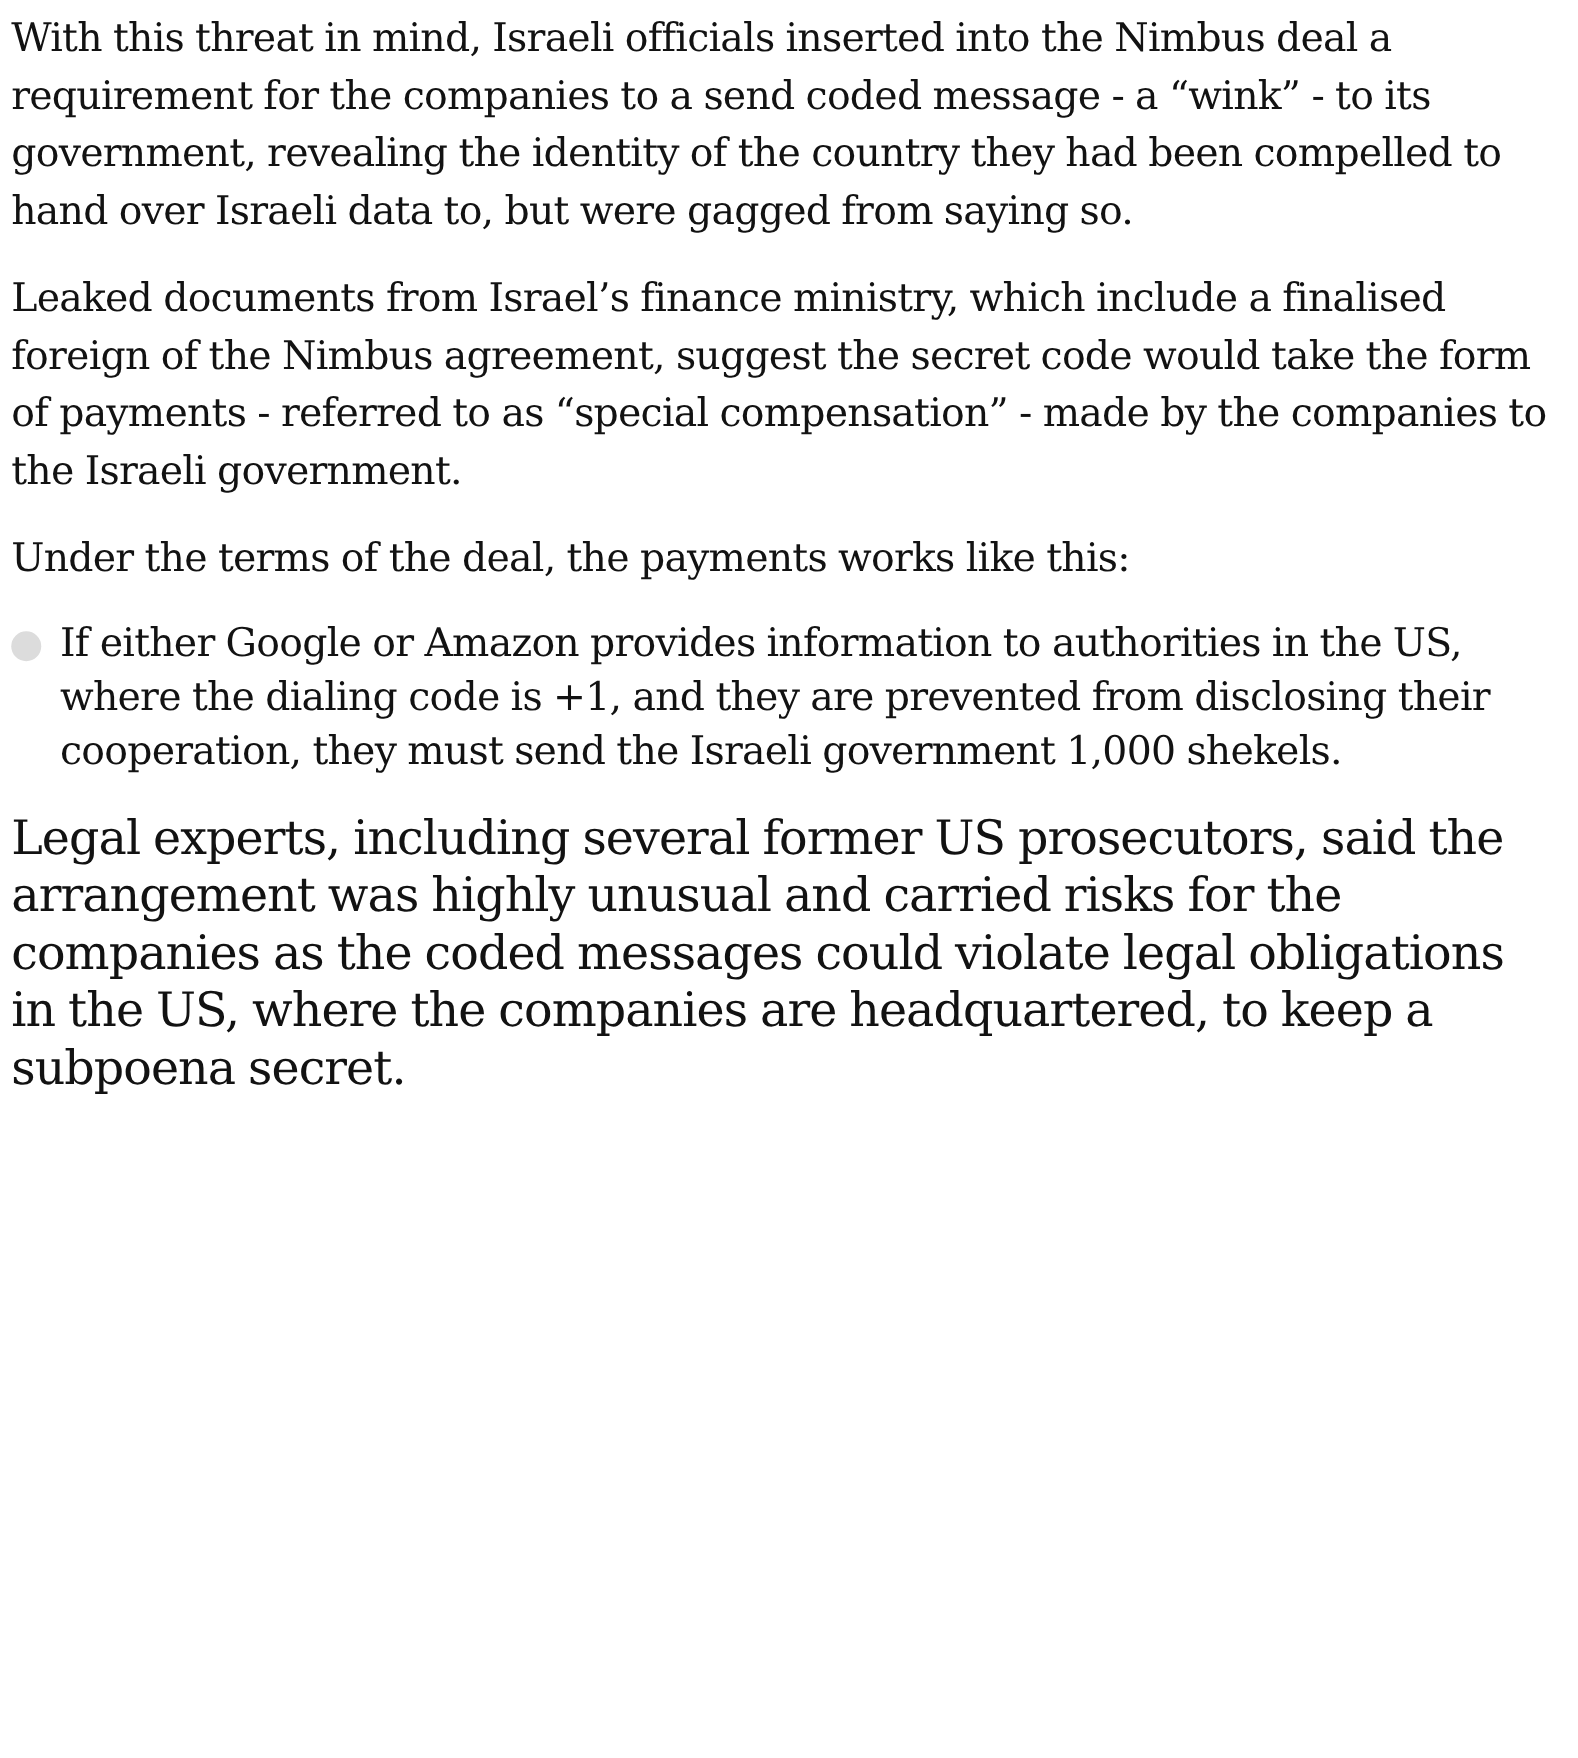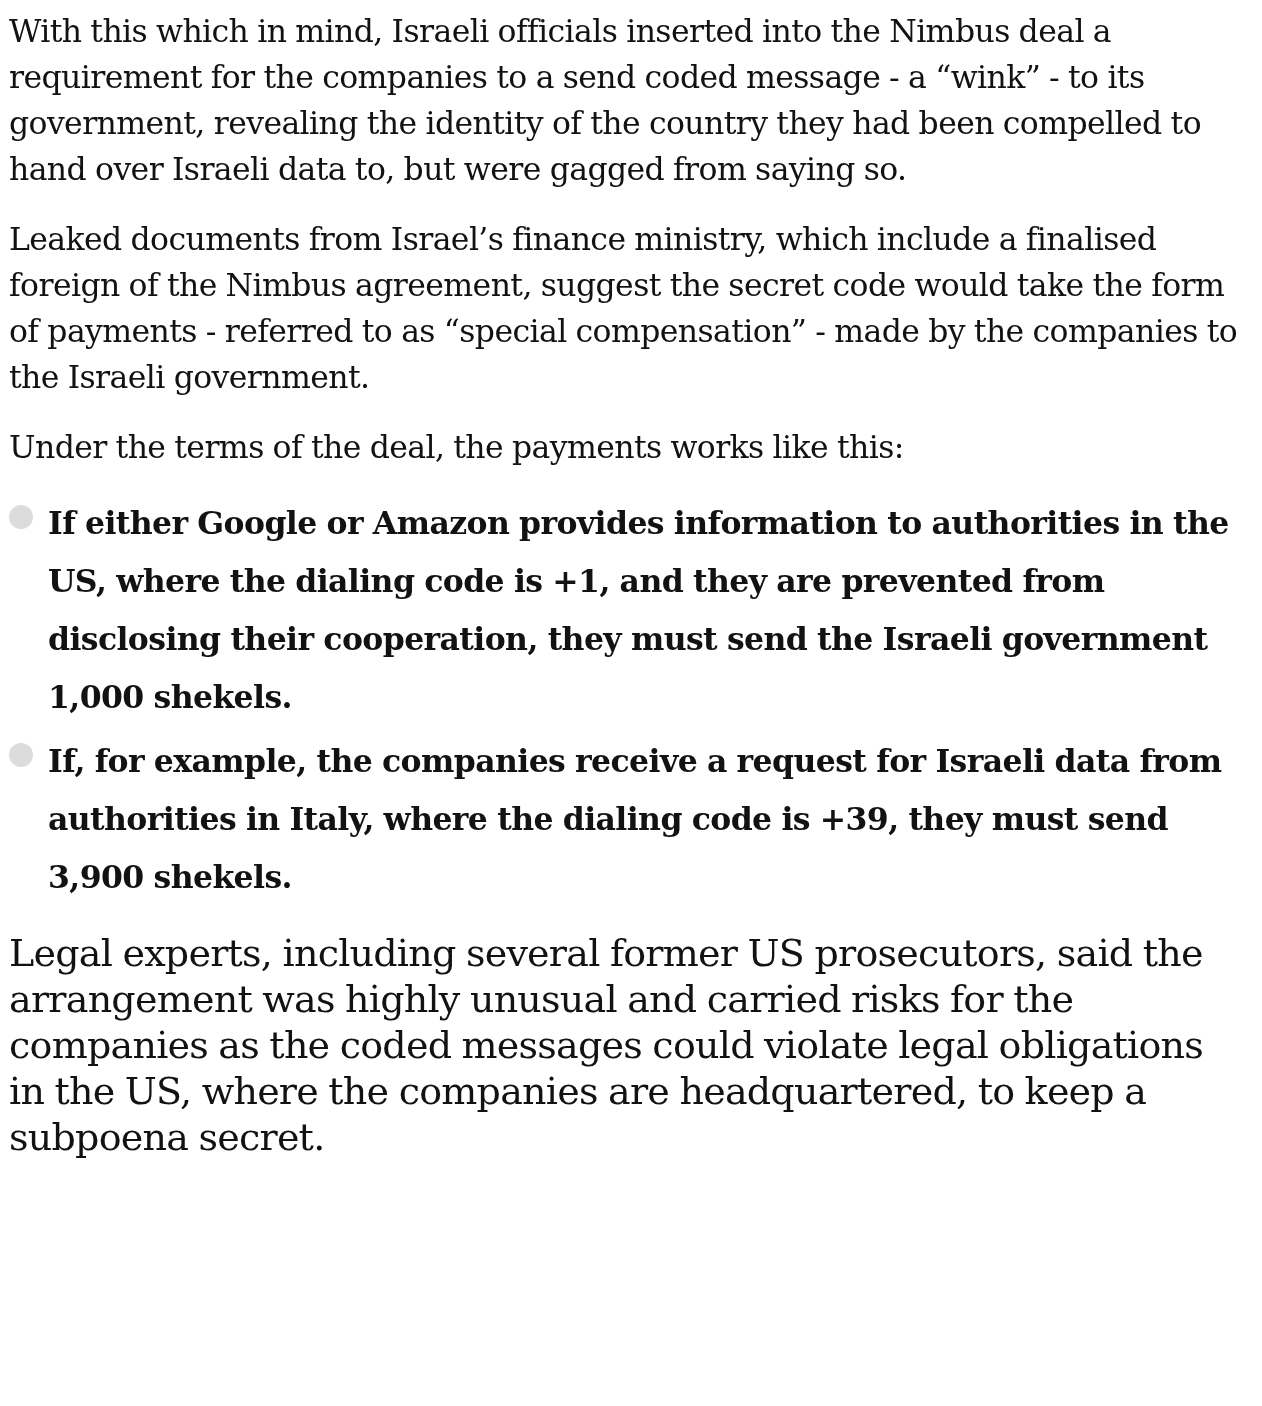--- a/index.html
+++ b/index.html
@@ -29,53 +29,48 @@
   .bullet-list {
     list-style: none;
     margin: 0 0 24px 0;
     padding: 0;
   }
   .bullet-item {
     position: relative;
     padding-left: 39px;
     margin: 0 0 6px 0;
     font-size: 31.5px;
-    line-height: 58px;
+    line-height: 43px;
     letter-spacing: -0.6px;
     word-spacing: -0.5px;
-    font-weight: bold;
   }
   .bullet-dot {
     position: absolute;
     left: 0;
     top: 11px;
     width: 24px;
     height: 24px;
     border-radius: 50%;
     background: #dcdcdc;
   }
   .para.last {
     font-size: 38px;
     letter-spacing: -0.75px;
     word-spacing: -1px;
   }
 </style>
 </head>
 <body style="color: rgb(18, 18, 18);">
 
 <div class="article">
-  <p class="para">With this which in mind, Israeli officials inserted into the Nimbus deal a requirement for the companies to a send coded message - a “wink” - to its government, revealing the identity of the country they had been compelled to hand over Israeli data to, but were gagged from saying so.</p>
+  <p class="para">With this threat in mind, Israeli officials inserted into the Nimbus deal a requirement for the companies to a send coded message - a “wink” - to its government, revealing the identity of the country they had been compelled to hand over Israeli data to, but were gagged from saying so.</p>
   <p class="para">Leaked documents from Israel’s finance ministry, which include a finalised foreign of the Nimbus agreement, suggest the secret code would take the form of payments - referred to as “special compensation” - made by the companies to the Israeli government.</p>
   <p class="para">Under the terms of the deal, the payments works like this:</p>
 
   <ul class="bullet-list">
     <li class="bullet-item">
       <span class="bullet-dot" style="background: rgb(220, 220, 220);"></span>
       <span>If either Google or Amazon provides information to authorities in the US, where the dialing code is +1, and they are prevented from disclosing their cooperation, they must send the Israeli government 1,000 shekels.</span>
     </li>
-    <li class="bullet-item">
-      <span class="bullet-dot" style="background: rgb(220, 220, 220);"></span>
-      <span>If, for example, the companies receive a request for Israeli data from authorities in Italy, where the dialing code is +39, they must send 3,900 shekels.</span>
-    </li>
   </ul>
 
   <p class="para last">Legal experts, including several former US prosecutors, said the arrangement was highly unusual and carried risks for the companies as the coded messages could violate legal obligations in the US, where the companies are headquartered, to keep a subpoena secret.</p>
 </div>
 
 </body></html>

